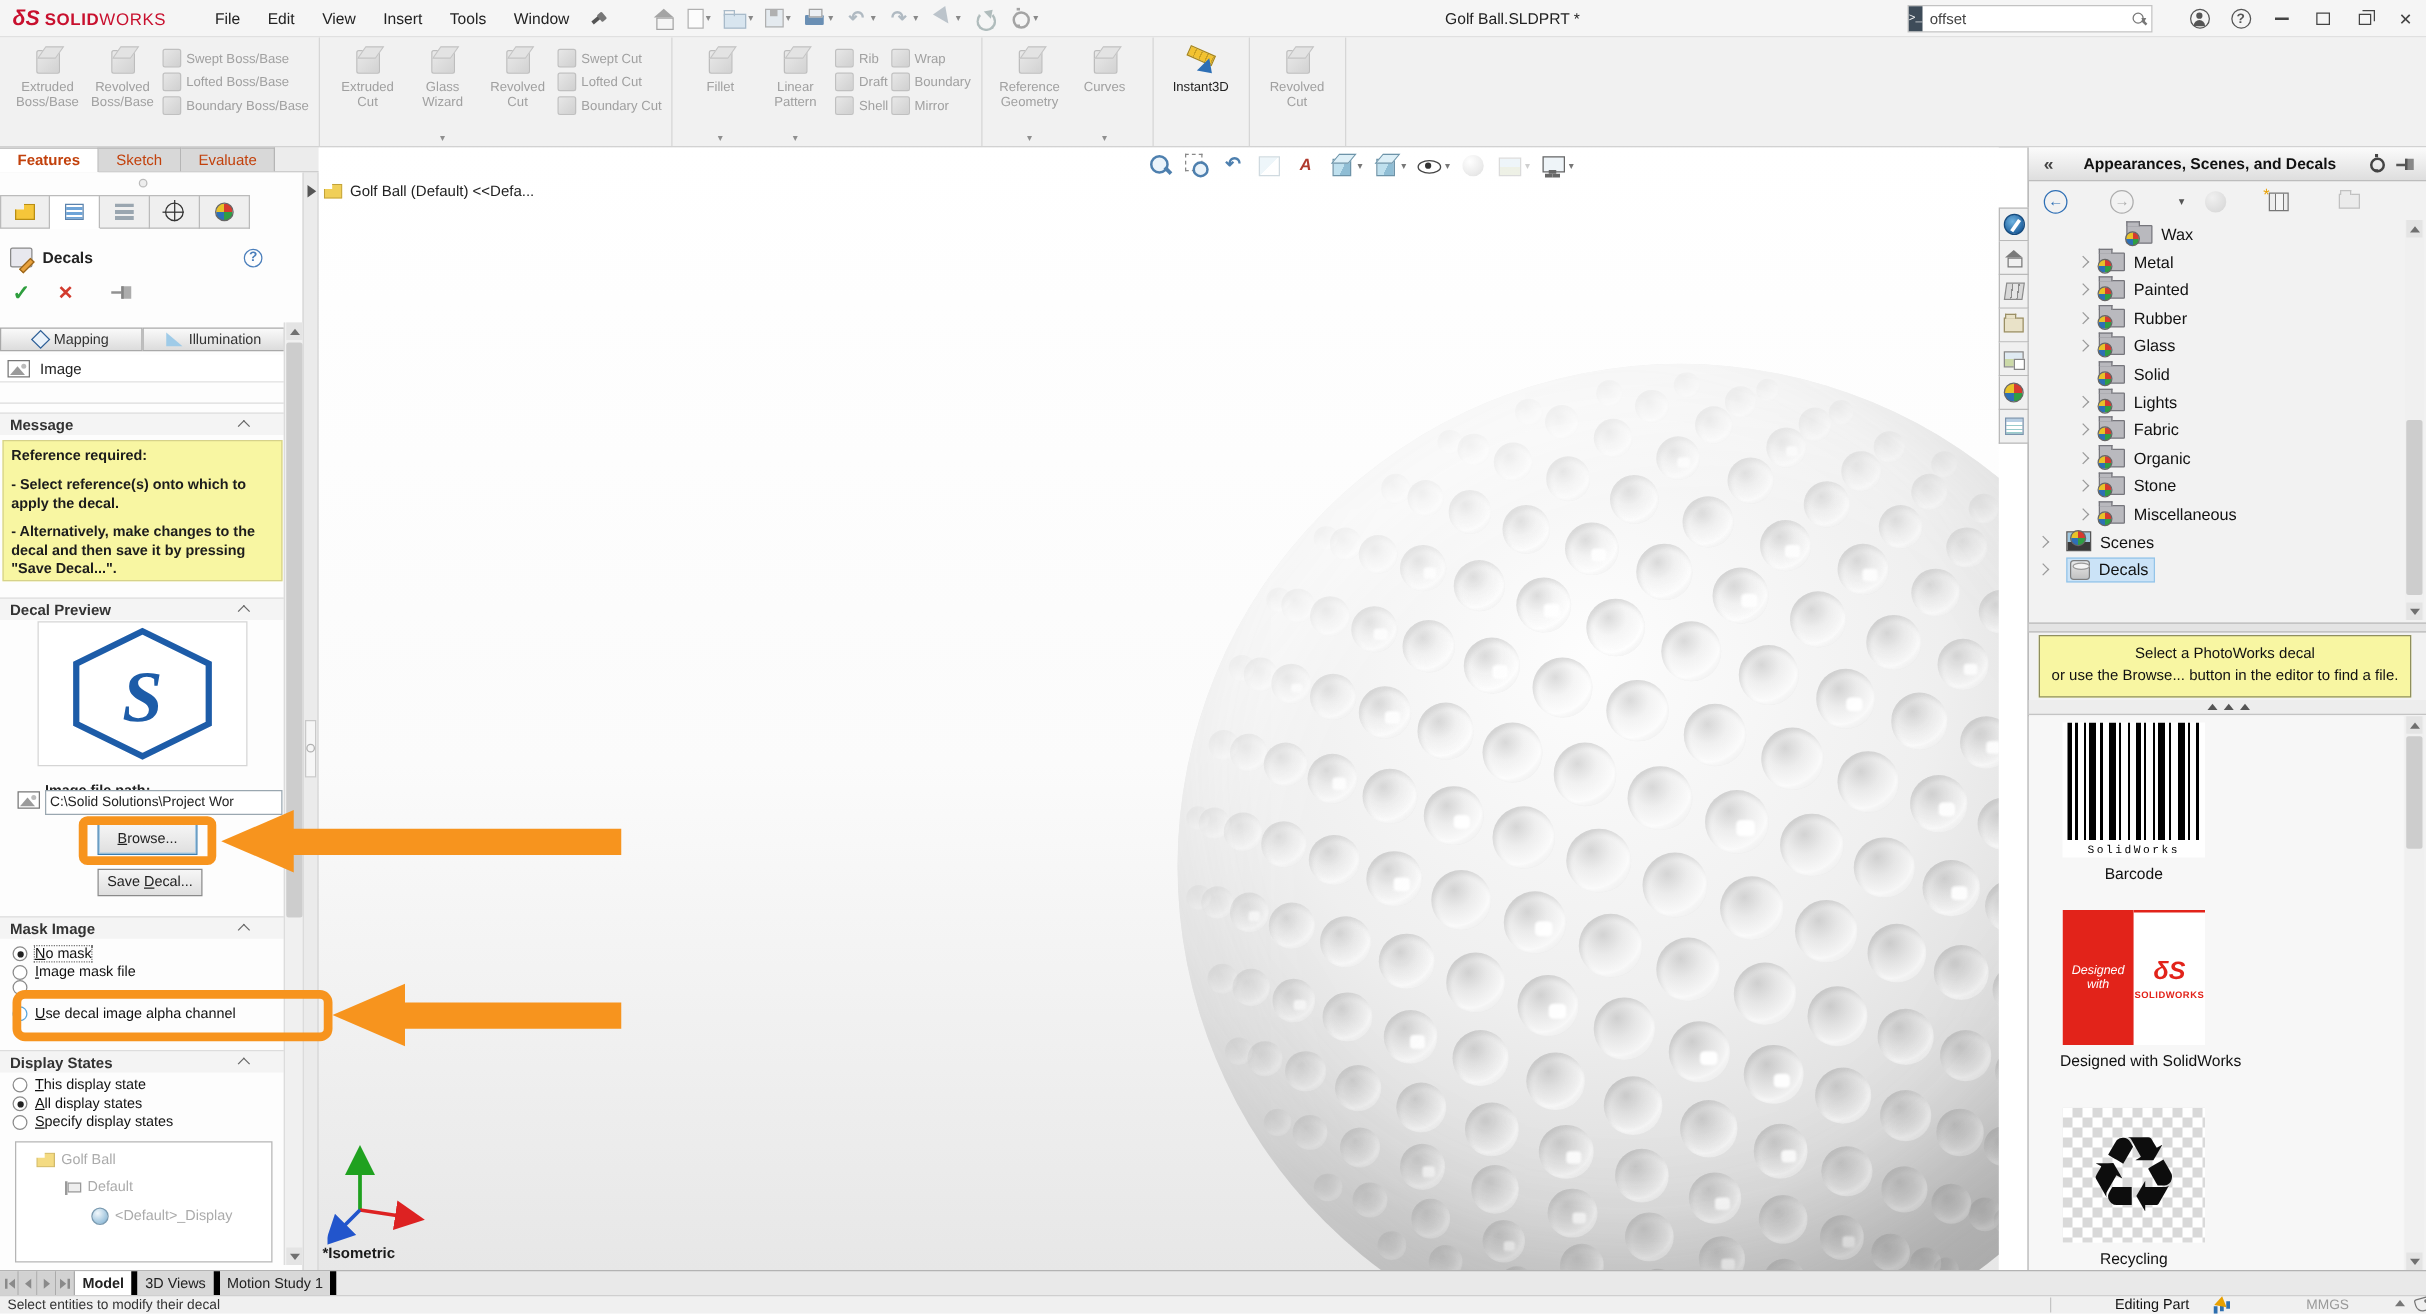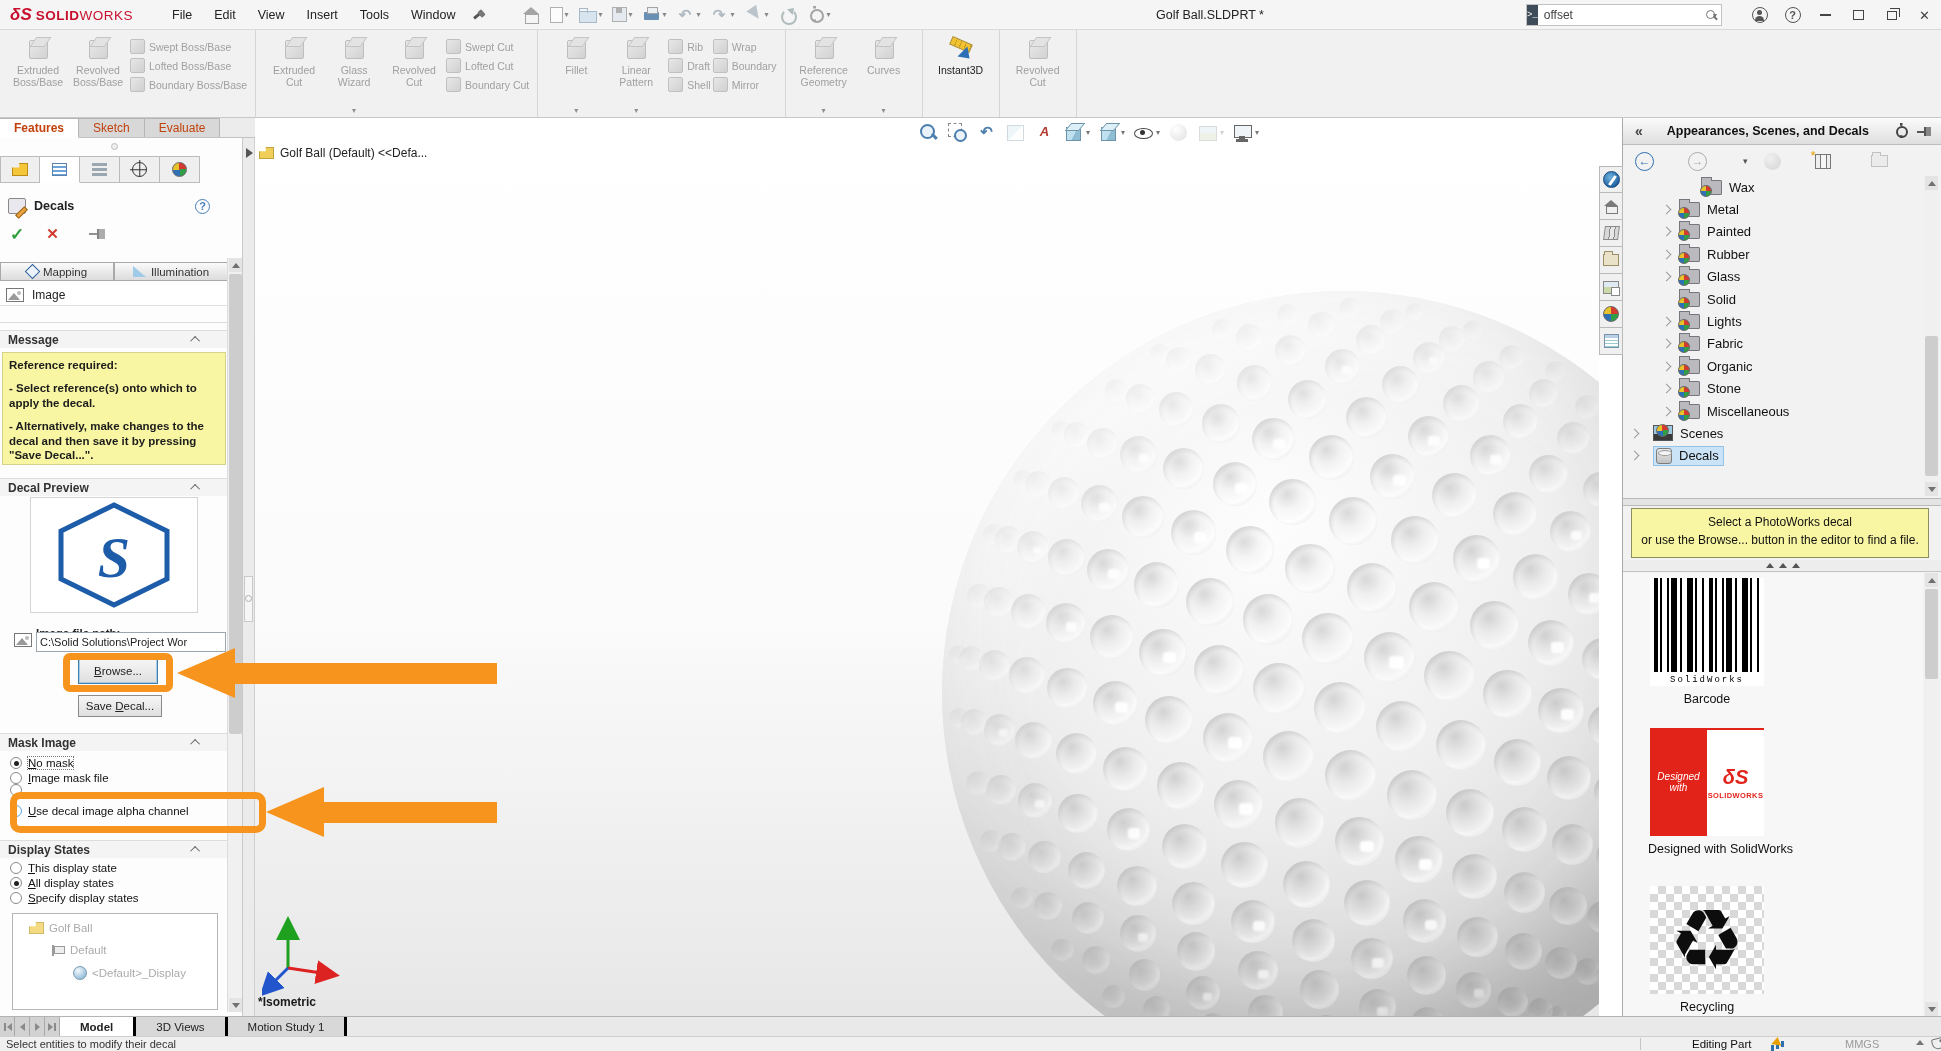--- a/index.html
+++ b/index.html
@@ -229,21 +229,21 @@
   .rc-box { background-image:conic-gradient(#d9d9d9 0 25%,#ffffff 25% 50%,#d9d9d9 50% 75%,#ffffff 75%); background-size:16px 16px; display:flex; align-items:center; justify-content:center; }
   .rc-glyph { font-size:84px; color:#0d0d0d; line-height:1; }
   #tp-thumb-scroll { position:absolute; right:2px; top:455px; width:15px; height:443px; background:#f0f0f0; }
 
   
   #bottom-tabs { position:absolute; left:0; top:1016px; width:1941px; height:20px; background:#e9e9e9; border-top:1px solid #b3b3b3; display:flex; align-items:stretch; }
   .nav-btn { width:15px; height:100%; background:#d2d2d2; border-right:1px solid #aaa; display:flex; align-items:center; justify-content:center; }
   .nav-tri { width:0; height:0; border-top:4px solid transparent; border-bottom:4px solid transparent; }
   .nav-tri.left { border-right:5px solid #8a8a8a; } .nav-tri.right { border-left:5px solid #8a8a8a; }
   .nav-bar { width:2px; height:8px; background:#8a8a8a; margin:0 1px; }
-  .btab { padding:2px 20px; font-size:11.5px; background:#d8d8d8; border-right:3px solid #000000; color:#222; display:flex; align-items:center; }
+  .btab { padding:2px 6px; font-size:11.5px; background:#d8d8d8; border-right:5px solid #000000; color:#222; display:flex; align-items:center; }
   .btab.active { background:#fff; font-weight:bold; }
   #statusbar { position:absolute; left:0; top:1036px; width:1941px; height:15px; background:#f0f0f0; border-top:1px solid #cfcfcf; font-size:11px; color:#333; }
   #status-hint { position:absolute; left:6px; top:1px; }
   #status-mode { position:absolute; left:1655px; top:1px; font-size:11.5px; color:#111;margin-left:37px; }
   #status-units { position:absolute; left:1845px; top:1px; color:#9a9a9a; }
   #units-caret { position:absolute; left:1916px; top:3px; width:0; height:0; border-left:4px solid transparent; border-right:4px solid transparent; border-bottom:5px solid #777; }
   #status-tag { position:absolute; left:1932px; top:1px; width:13px; height:11px; border:1.5px solid #777; border-radius:2px 2px 2px 6px; transform:rotate(-15deg); } #status-tag::before { content:""; position:absolute; right:1px; top:1px; width:3px; height:3px; border-radius:50%; background:#777; }
   #status-rebuild { position:absolute; left:1770px; top:0; width:16px; height:14px; } 
   #status-rebuild::before { content:""; position:absolute; left:1px; bottom:0; width:3px; height:6px; background:#2e6fb0; box-shadow:5px -2px 0 0 #2e6fb0, 10px -4px 0 0 #2e6fb0; }
   #status-rebuild::after { content:""; position:absolute; left:2px; top:0; border-left:5px solid transparent; border-right:5px solid transparent; border-bottom:8px solid #e8a000; transform:rotate(10deg); }

